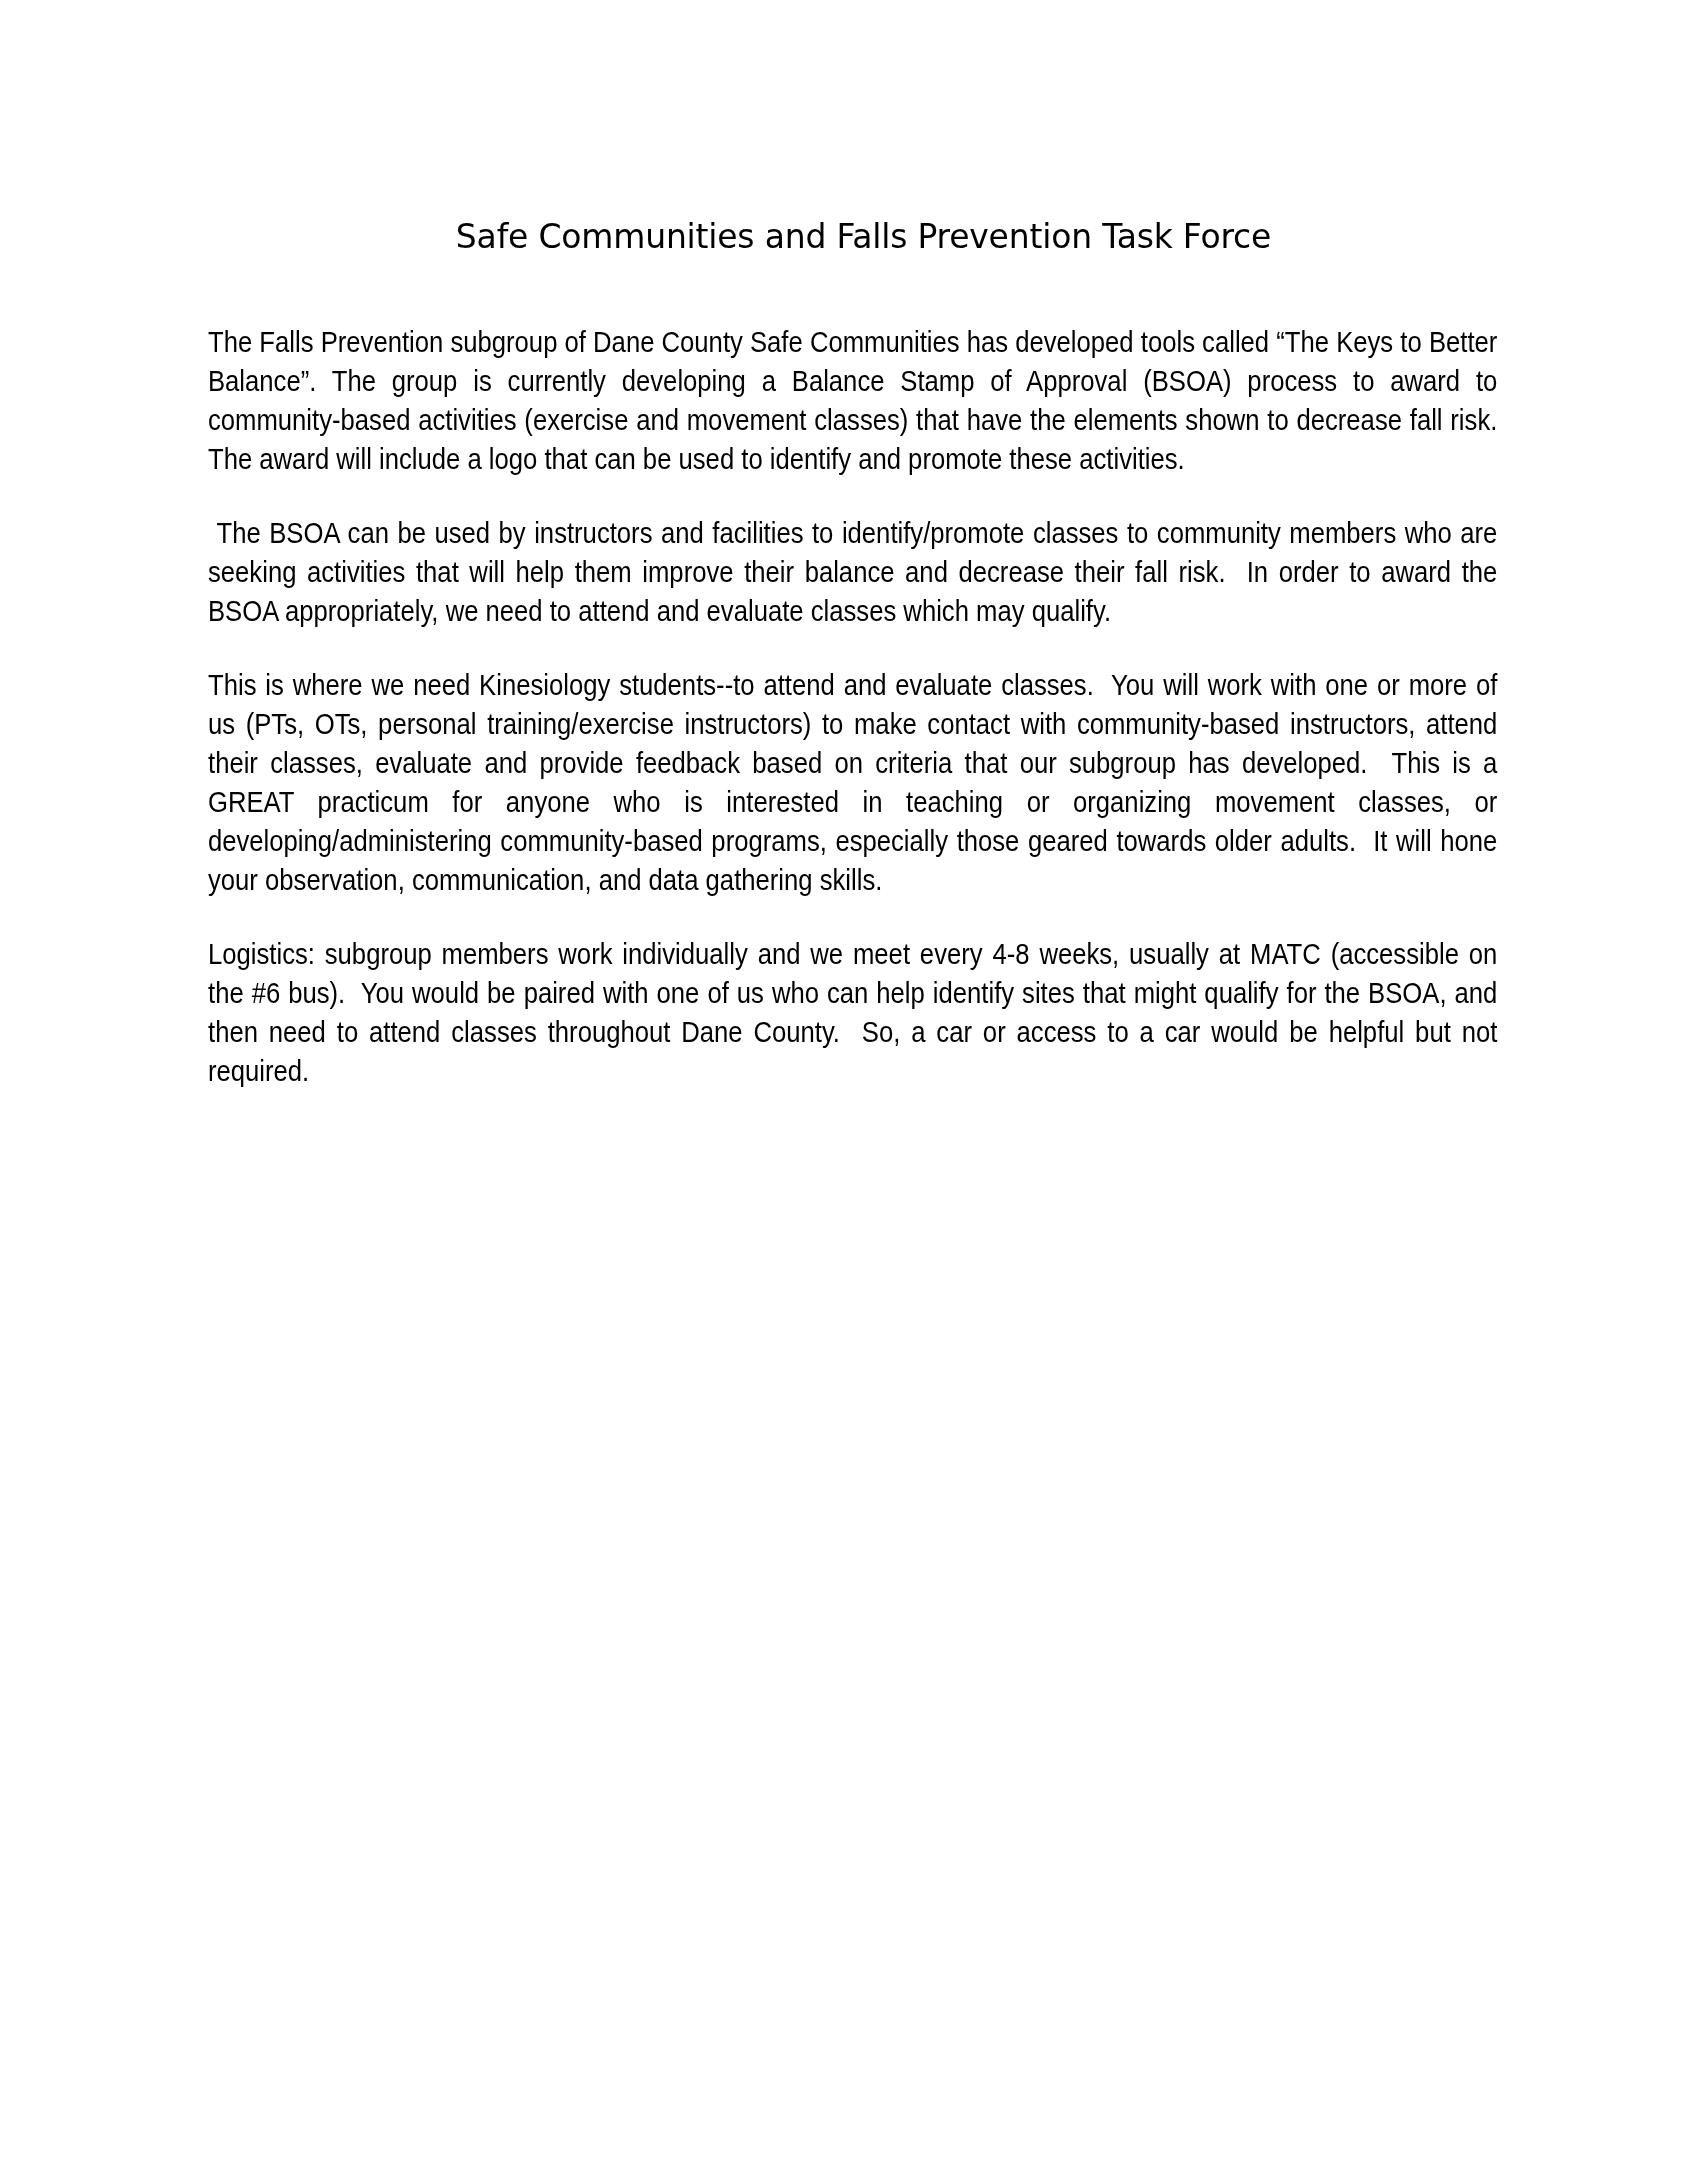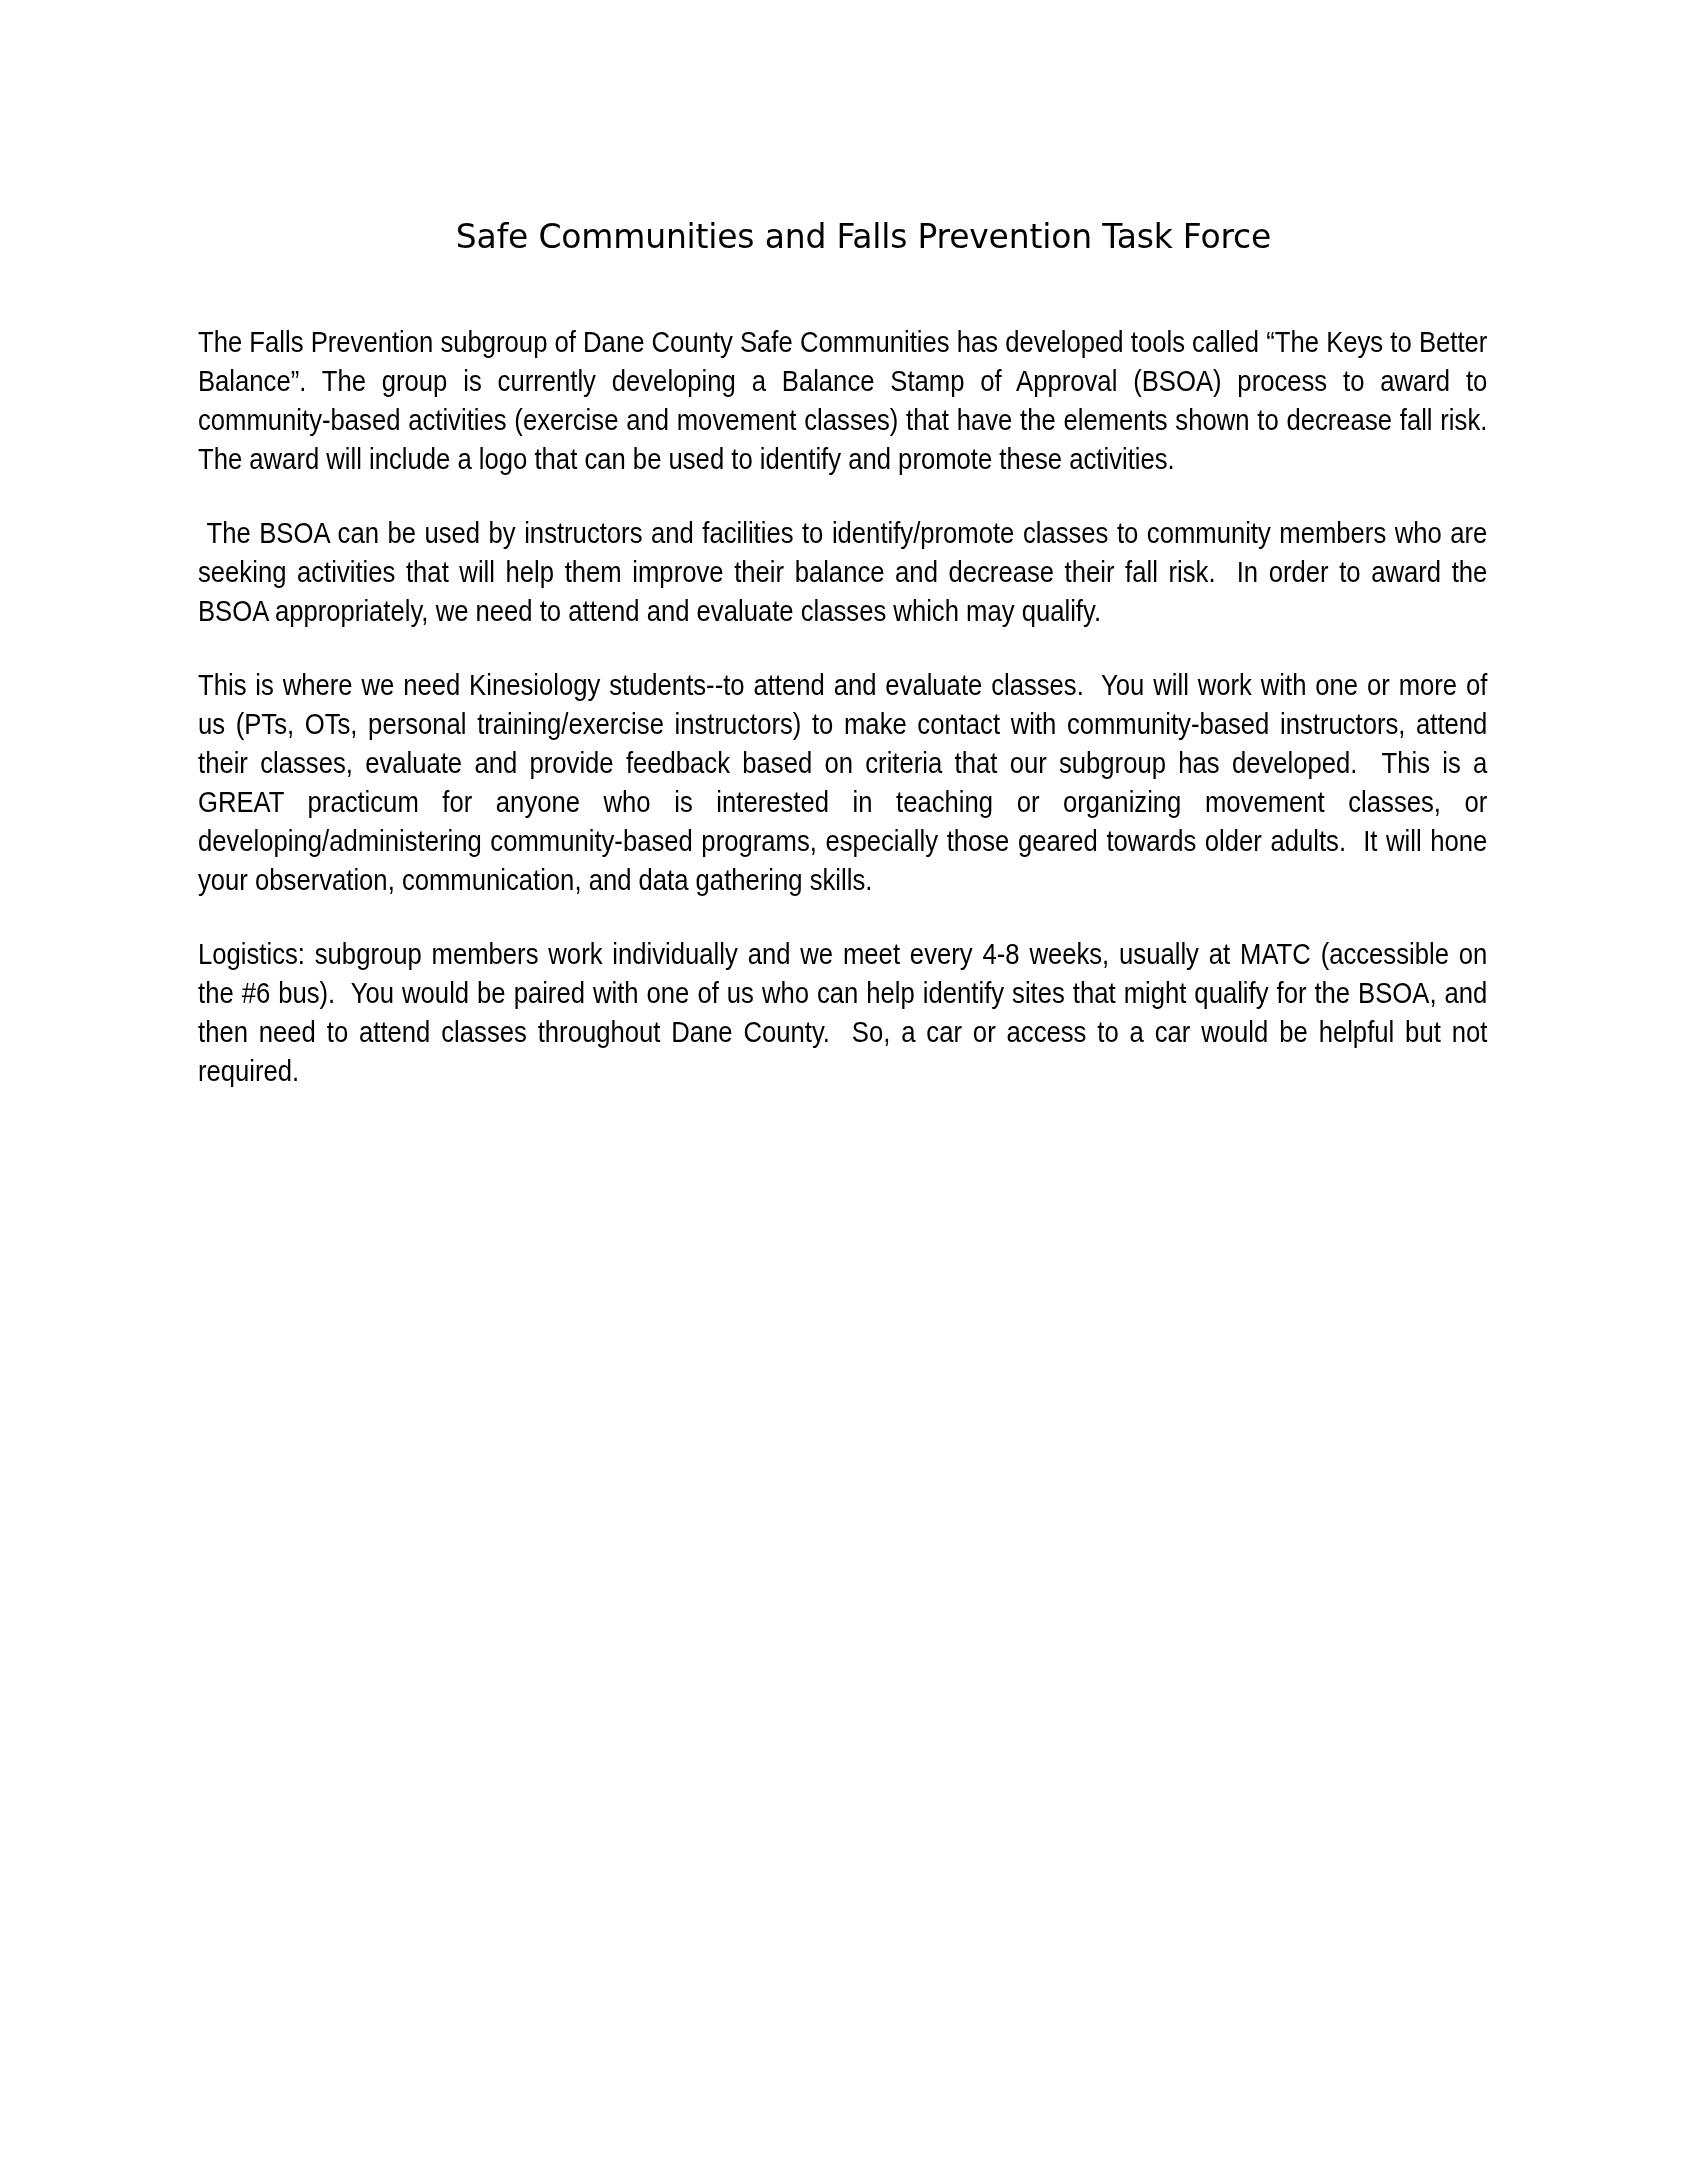--- a/index.html
+++ b/index.html
@@ -28,21 +28,21 @@
     font-weight: 400;
     color: #000000;
     letter-spacing: -0.2px;
     line-height: 42px;
     white-space: nowrap;
     margin-left: 44px;
   }
 
   .body-block {
     position: absolute;
-    left: 198px;
+    left: 208px;
     top: 322px;
     width: 1289px;
   }
 
   .para {
     font-family: "Liberation Sans Narrow", "Liberation Sans", sans-serif;
     font-stretch: condensed;
     font-size: 30px;
     line-height: 39px;
     color: #000000;

